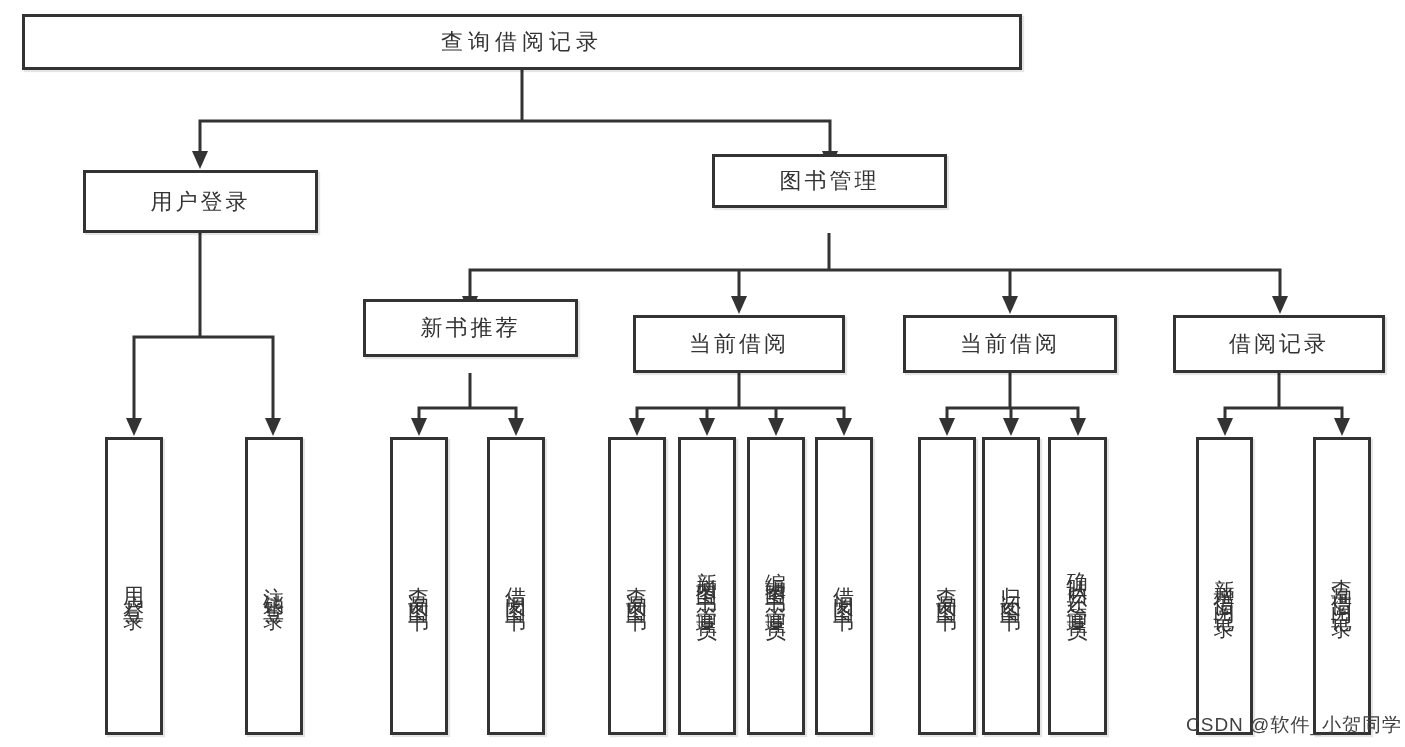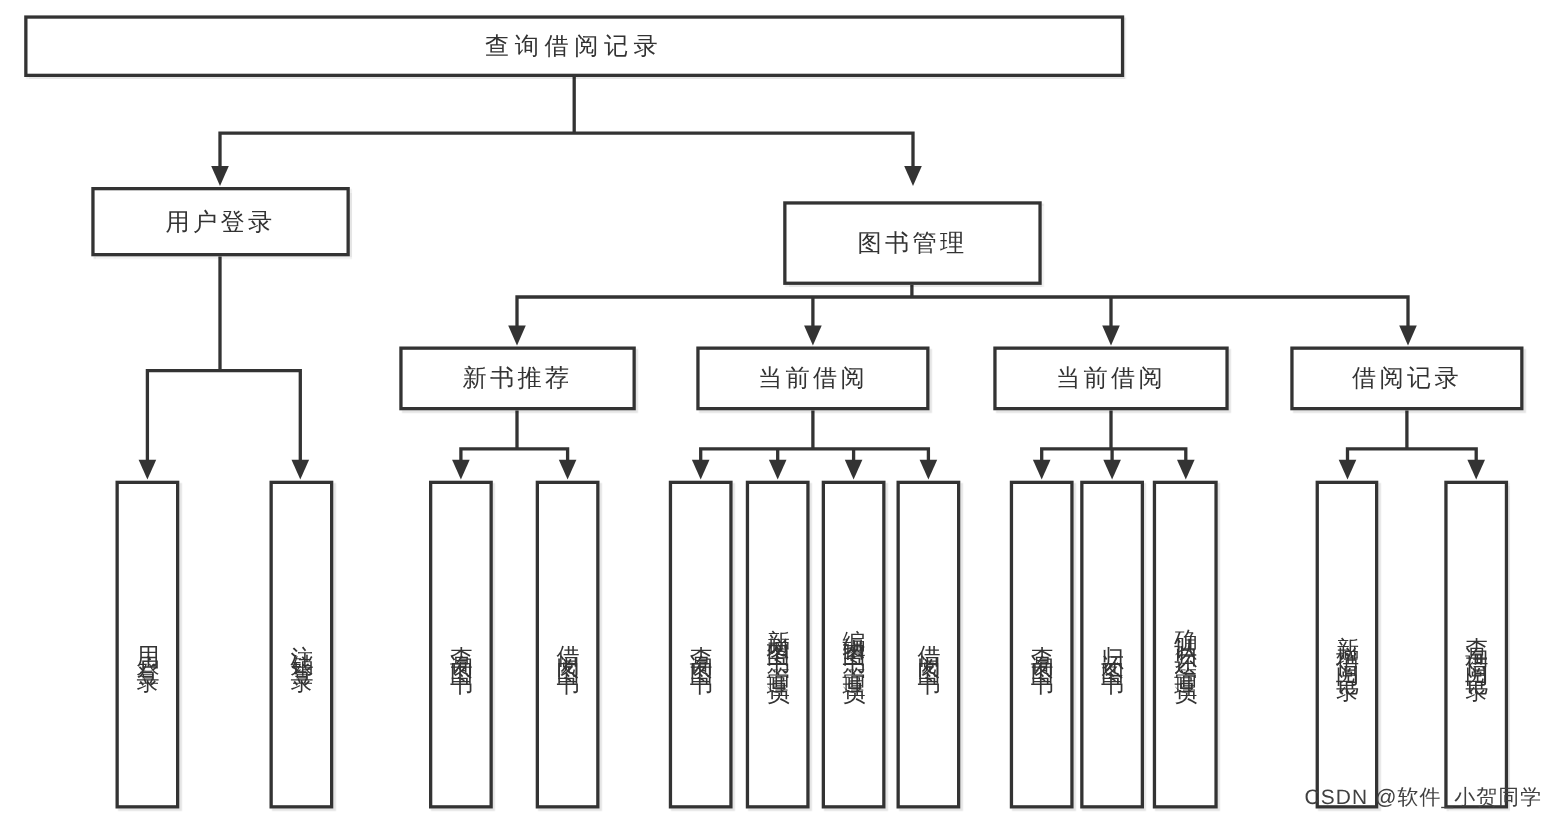--- a/index.html
+++ b/index.html
@@ -137,25 +137,25 @@
     </g>
   </svg>
 
   <div class="box" style="left:22px;top:14px;width:1000px;height:56px">
     <span class="lbl-root">查询借阅记录</span>
   </div>
 
   <div class="box" style="left:83px;top:170px;width:235px;height:63px">
     <span class="lbl">用户登录</span>
   </div>
-  <div class="box" style="left:712px;top:183px;width:235px;height:76px">
+  <div class="box" style="left:712px;top:154px;width:235px;height:54px">
     <span class="lbl">图书管理</span>
   </div>
 
-  <div class="box" style="left:363px;top:315px;width:215px;height:58px">
+  <div class="box" style="left:363px;top:299px;width:215px;height:58px">
     <span class="lbl">新书推荐</span>
   </div>
   <div class="box" style="left:633px;top:315px;width:212px;height:58px">
     <span class="lbl">当前借阅</span>
   </div>
   <div class="box" style="left:903px;top:315px;width:214px;height:58px">
     <span class="lbl">当前借阅</span>
   </div>
   <div class="box" style="left:1173px;top:315px;width:212px;height:58px">
     <span class="lbl">借阅记录</span>

